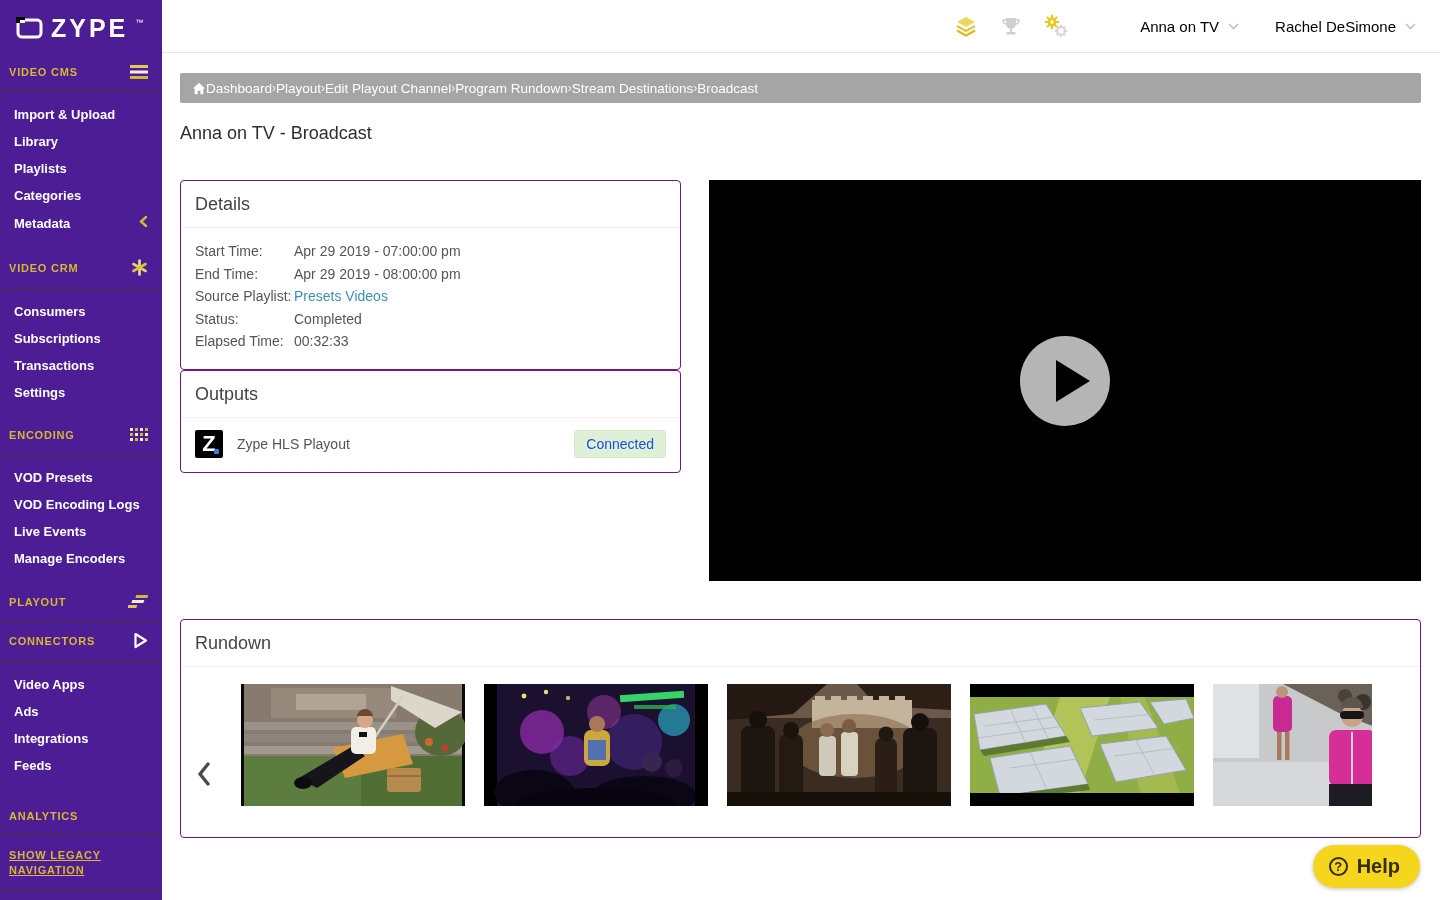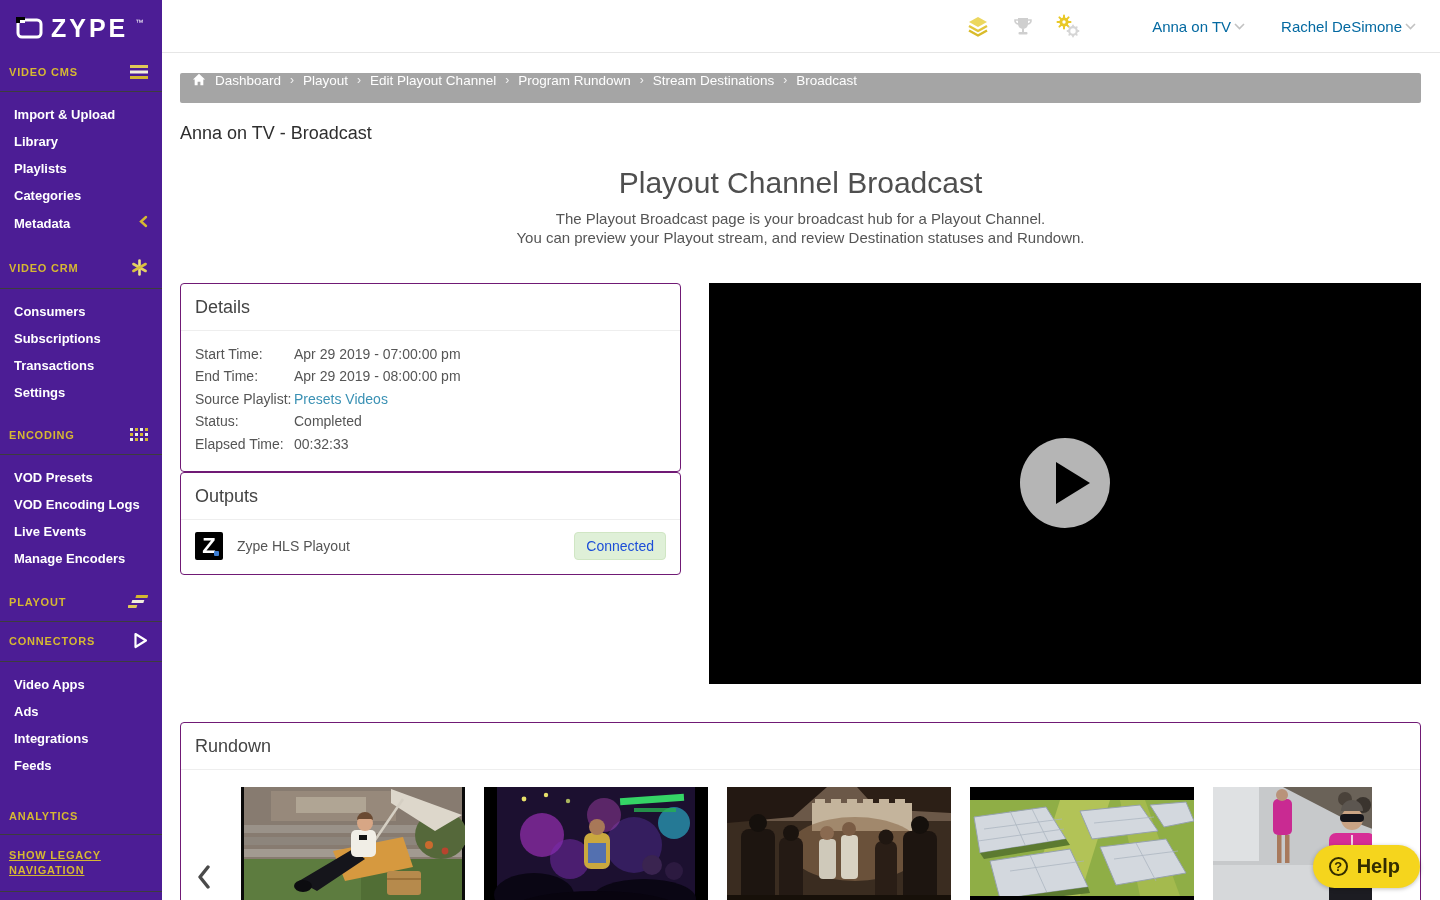--- a/index.html
+++ b/index.html
@@ -18,27 +18,27 @@
   .side-item { display:flex; align-items:center; justify-content:space-between;
       padding:6px 14px; color:#fff; font-size:13px; font-weight:600; text-decoration:none; cursor:pointer; }
   .legacy .side-section-label { text-decoration:underline; line-height:1.35; max-width:110px; display:block; }
   .icon-btn { display:inline-flex; align-items:center; cursor:pointer; }
 
   
   .topbar { position:fixed; left:162px; top:0; width:1278px; height:53px; background:#fff;
       border-bottom:1px solid #e6e6e6; display:flex; align-items:center; justify-content:flex-end;
       padding-right:24px; z-index:10; }
   .topbar-icons { display:flex; align-items:center; gap:22px; margin-right:36px; }
-  .top-dd { display:flex; align-items:center; gap:3px; color:#0369a1; font-size:15px; cursor:pointer; margin-left:36px; }
+  .top-dd { display:flex; align-items:center; gap:9px; color:#000000; font-size:15px; cursor:pointer; margin-left:36px; }
 
   
   .content { position:absolute; left:162px; top:53px; width:1278px; padding:20px 19px 0 18px; }
 
-  .breadcrumb { background:#a5a5a5; border-radius:2px; height:30px; display:flex; 
-      padding:0 12px; gap:9px; color:#fff; font-size:13.5px; }
+  .breadcrumb { background:#a5a5a5; border-radius:2px; height:30px; display:flex; align-items:center;
+      padding:0 12px; color:#fff; font-size:13.5px; }
   .crumb { color:#fff; text-decoration:none; cursor:pointer; }
   .crumb-sep { color:#fff; opacity:.85; font-size:12px; }
 
   .page-title { margin:20px 0 0 0; font-size:18px; font-weight:400; color:#2e2e2e; }
 
   .hero { text-align:center; margin-top:22px; }
   .hero h1 { font-size:30px; font-weight:400; color:#4f4f4f; }
   .hero p { font-size:15px; color:#555; line-height:1.15; margin-top:10px; }
   .hero p + p { margin-top:2px; }
 
@@ -270,25 +270,20 @@
     <span class="crumb-sep">›</span>
     <a class="crumb">Program Rundown</a>
     <span class="crumb-sep">›</span>
     <a class="crumb">Stream Destinations</a>
     <span class="crumb-sep">›</span>
     <a class="crumb">Broadcast</a>
   </nav>
 
   <h2 class="page-title">Anna on TV - Broadcast</h2>
 
-  <div class="hero">
-    <h1>Playout Channel Broadcast</h1>
-    <p>The Playout Broadcast page is your broadcast hub for a Playout Channel.</p>
-    <p>You can preview your Playout stream, and review Destination statuses and Rundown.</p>
-  </div>
 
   <div class="main-row">
     <div class="left-col">
 
       <section class="panel">
         <div class="panel-head">Details</div>
         <div class="details-body">
           <div class="detail-row">
             <span class="detail-label">Start Time:</span>
             <span class="detail-value">Apr 29 2019 - 07:00:00 pm</span>

